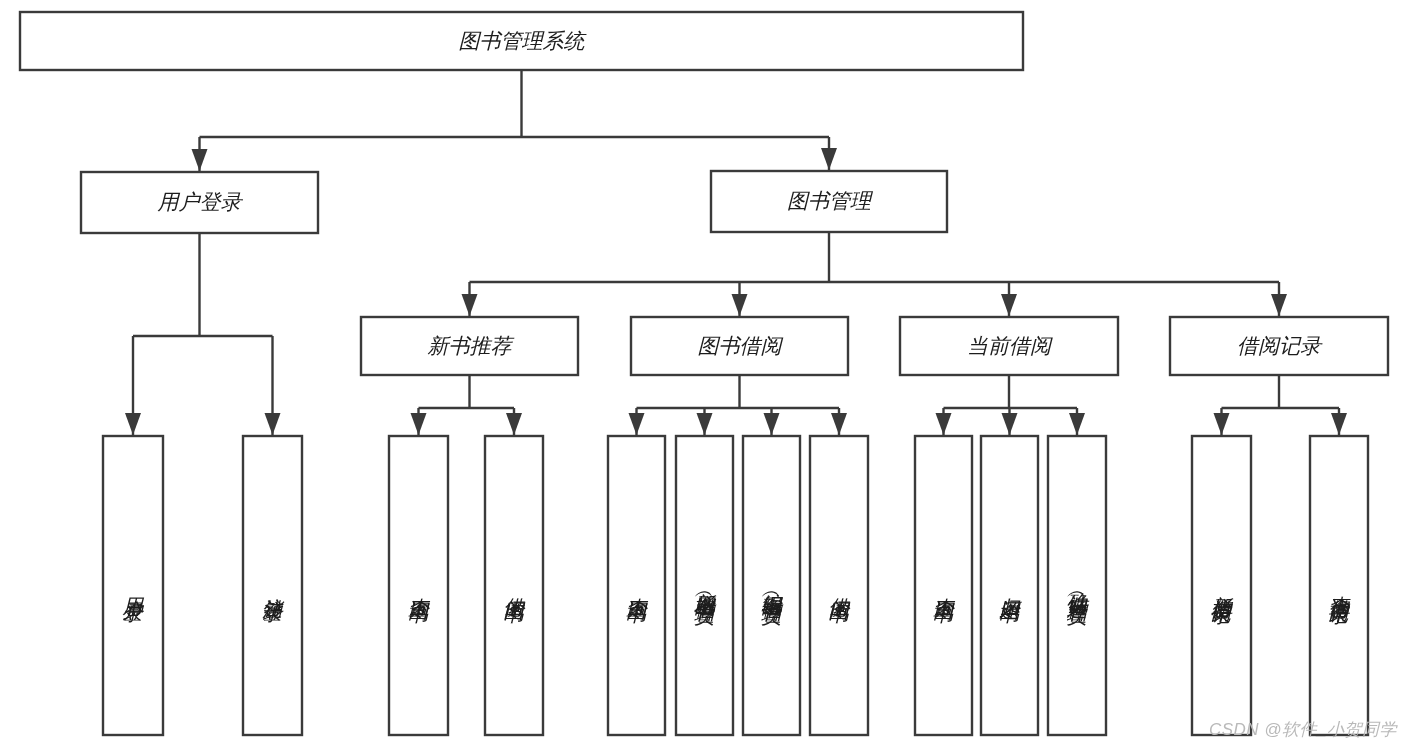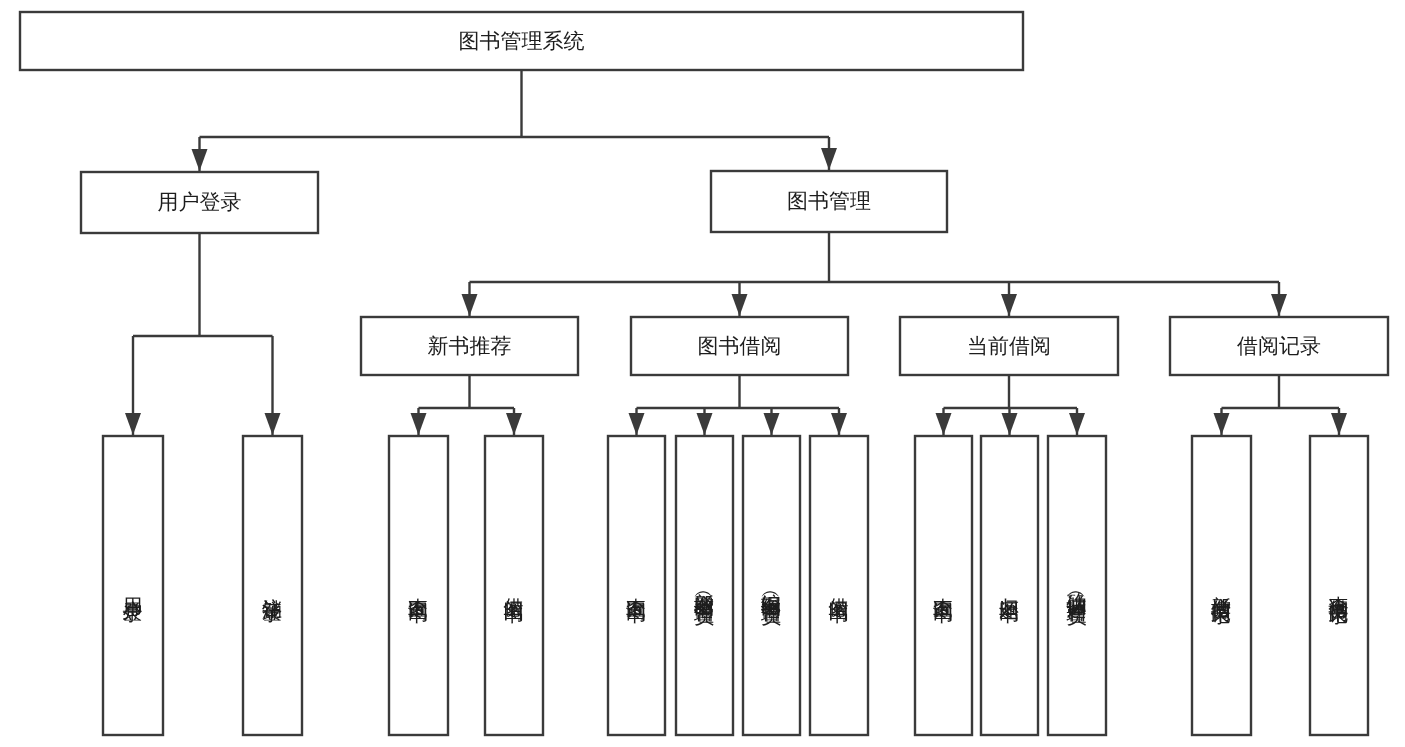--- a/index.html
+++ b/index.html
@@ -9,20 +9,21 @@
   }
   body {
     font-family: "Liberation Sans", "DejaVu Sans", sans-serif;
   }
   #page {
     position: relative;
     width: 1405px;
     height: 747px;
     background: #ffffff;
     overflow: hidden;
+    font-style: italic;
   }
   svg#diagram {
     position: absolute;
     left: 0;
     top: 0;
     width: 1405px;
     height: 747px;
     display: block;
   }
   .node-box {
@@ -203,14 +204,15 @@
         <span class="vert-label">确认归还（管理员）</span>
       </div>
       <div class="vert-label-wrap" style="left: 1192px; top: 436px; width: 59px; height: 299px;">
         <span class="vert-label">新增借阅记录</span>
       </div>
       <div class="vert-label-wrap" style="left: 1310px; top: 436px; width: 58px; height: 299px;">
         <span class="vert-label">查询借阅记录</span>
       </div>
     </div>
 
+  <div class="watermark">CSDN @软件_小贺同学</div>
 
 </div>
 
 </body></html>

